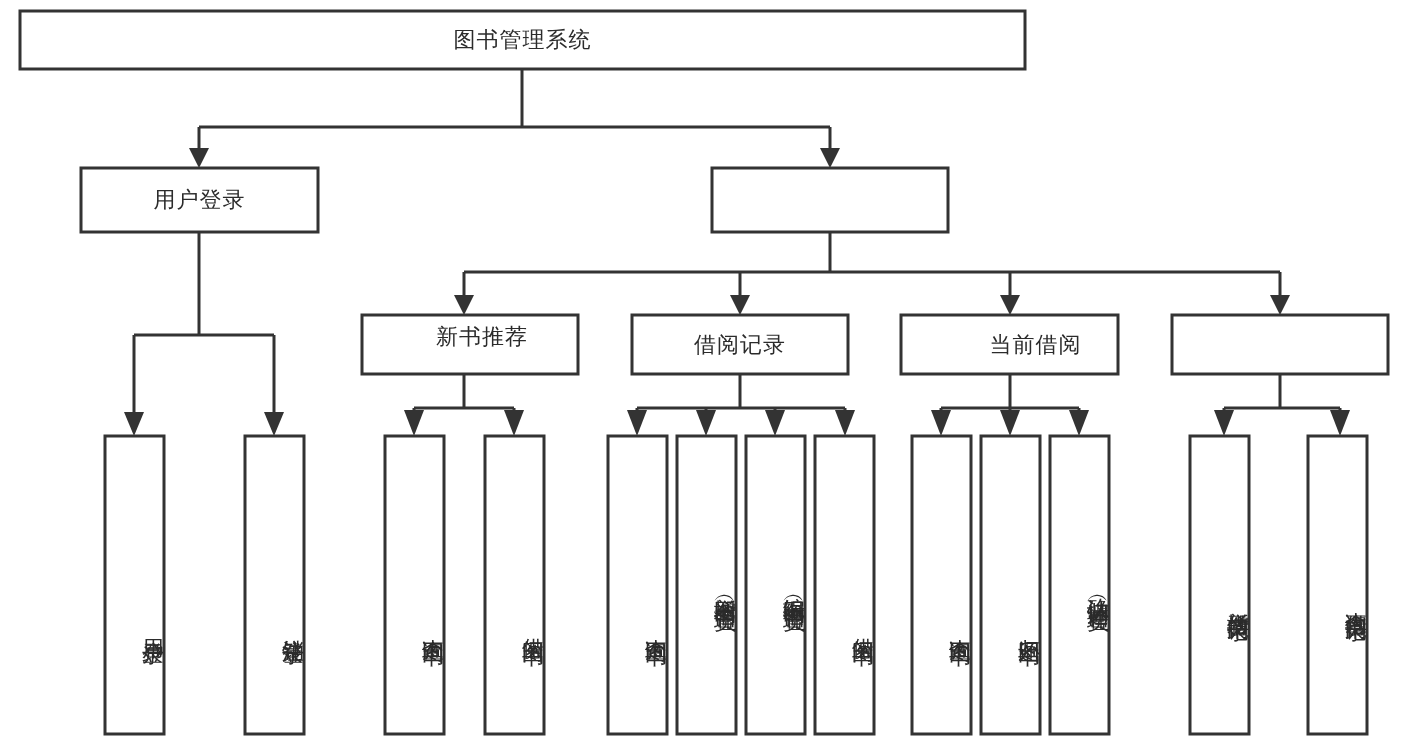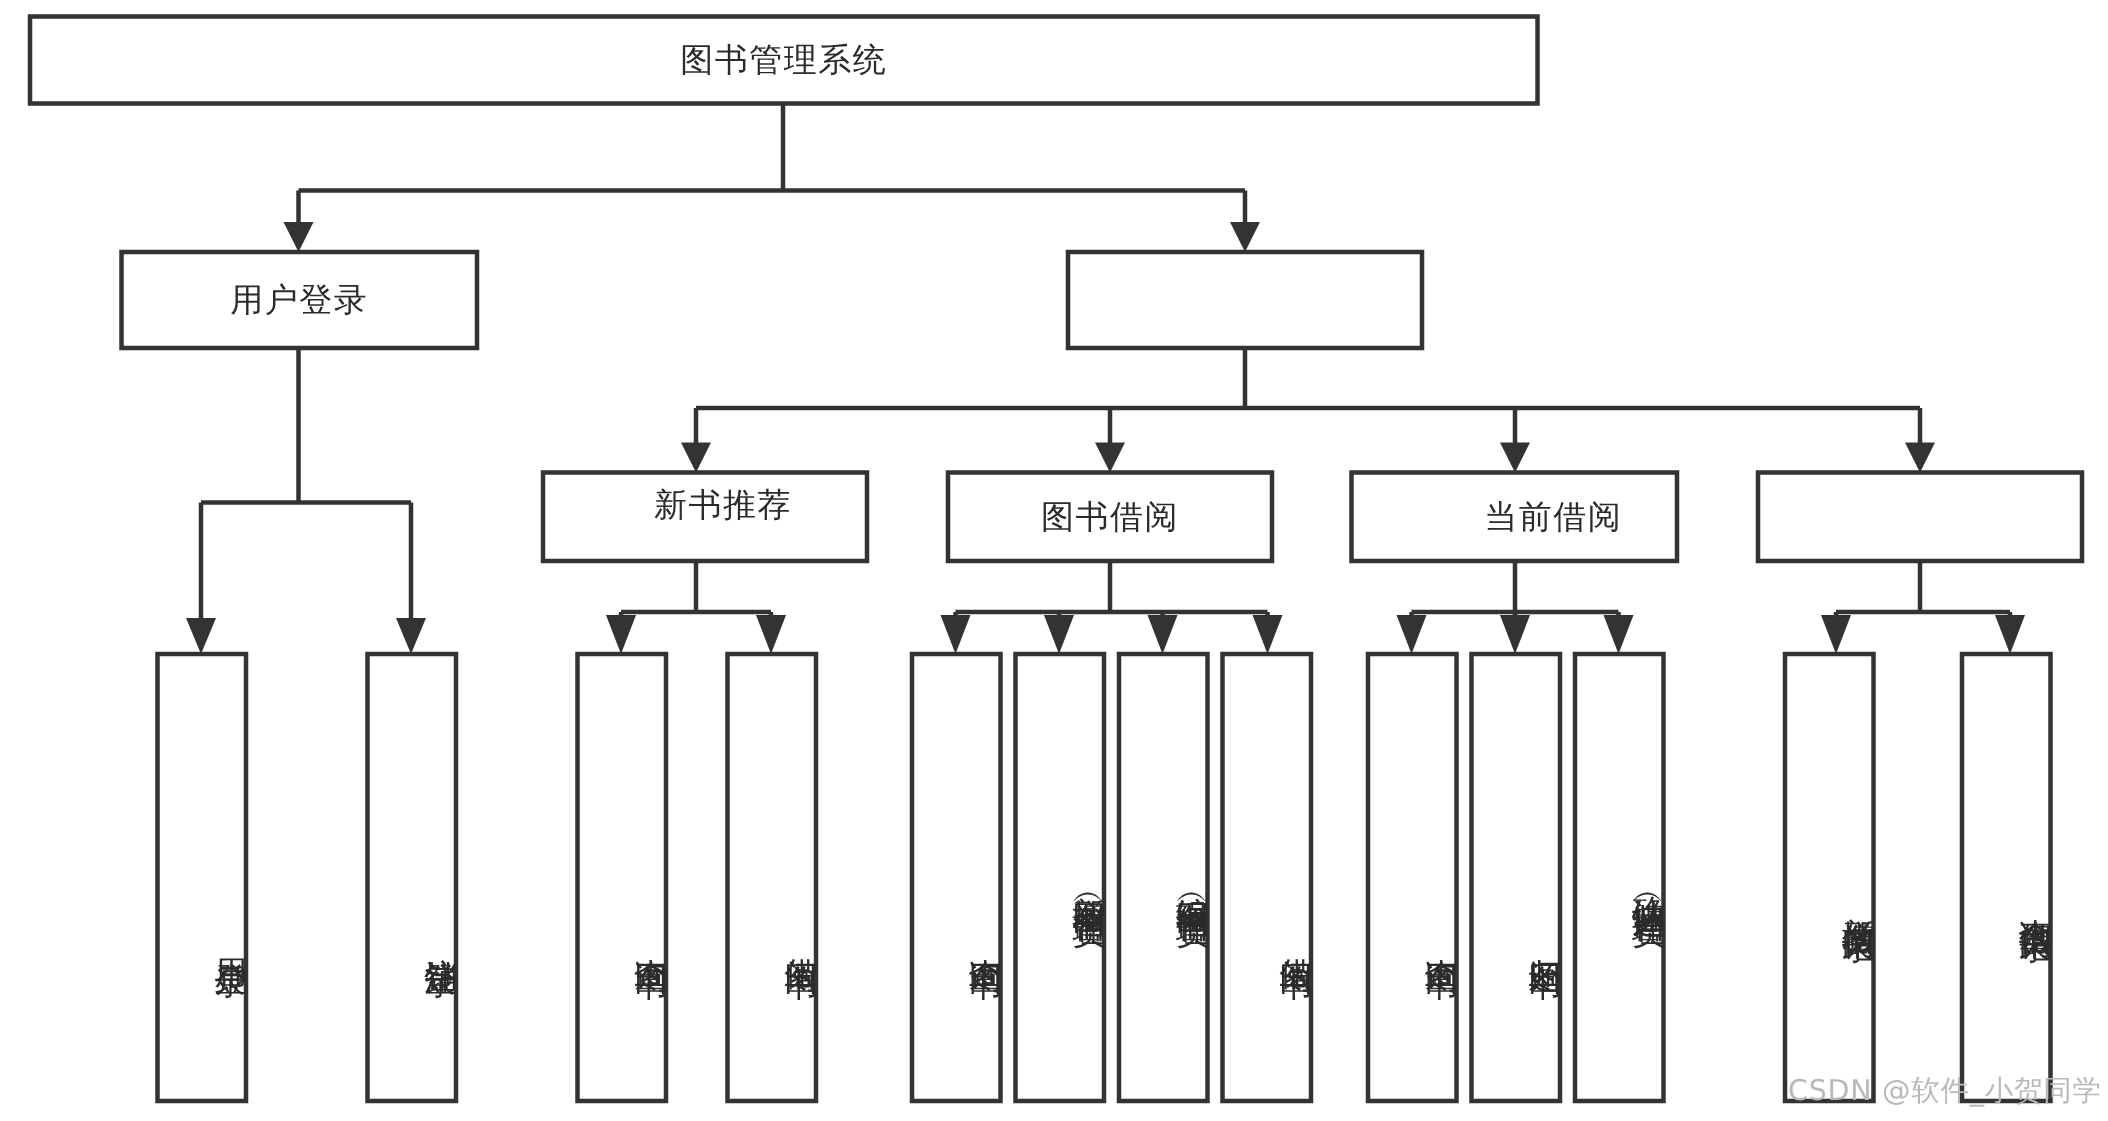--- a/index.html
+++ b/index.html
@@ -170,32 +170,31 @@
     <rect class="box-rect" x="1050" y="436" width="59" height="298"></rect>
     <rect class="box-rect" x="1190" y="436" width="59" height="298"></rect>
     <rect class="box-rect" x="1308" y="436" width="59" height="298"></rect>
   </svg>
 
   <div class="node-label-h" style="left:20px; top:11px; width:1005px; height:58px;font-family:Liberation Mono, monospace;">图书管理系统</div>
 
   <div class="node-label-h" style="left:81px; top:168px; width:237px; height:64px;">用户登录</div>
 
   <div class="node-label-h" style="left:362px; top:315px; width:216px; height:44px;margin-left:12px;">新书推荐</div>
-  <div class="node-label-h" style="left:632px; top:315px; width:216px; height:59px;">图书借阅</div>
+  <div class="node-label-h" style="left:632px; top:315px; width:216px; height:59px;">借阅记录</div>
   <div class="node-label-h" style="left:901px; top:315px; width:181px; height:59px;padding-left:44px;">当前借阅</div>
 
   <div class="node-label-v" style="left:105px; top:516px; width:59px; height:218px;">用户登录</div>
   <div class="node-label-v" style="left:245px; top:516px; width:59px; height:218px;">注销登录</div>
   <div class="node-label-v" style="left:385px; top:516px; width:59px; height:218px;">查询图书</div>
   <div class="node-label-v" style="left:485px; top:516px; width:59px; height:218px;">借阅图书</div>
   <div class="node-label-v" style="left:608px; top:516px; width:59px; height:218px;">查询图书</div>
   <div class="node-label-v" style="left:677px; top:444px; width:59px; height:290px;">新增图书（管理员）</div>
   <div class="node-label-v" style="left:746px; top:444px; width:59px; height:290px;">编辑图书（管理员）</div>
   <div class="node-label-v" style="left:815px; top:516px; width:59px; height:218px;">借阅图书</div>
   <div class="node-label-v" style="left:912px; top:516px; width:59px; height:218px;">查询图书</div>
   <div class="node-label-v" style="left:981px; top:516px; width:59px; height:218px;">归还图书</div>
   <div class="node-label-v" style="left:1050px; top:444px; width:59px; height:290px;">确认归还（管理员）</div>
   <div class="node-label-v" style="left:1190px; top:466px; width:59px; height:268px;">新增借阅记录</div>
   <div class="node-label-v" style="left:1308px; top:466px; width:59px; height:268px;">查询借阅记录</div>
 
-  <div class="watermark" style="left:1192px; top:714px;">CSDN @软件_小贺同学</div>
 
 </div>
 
 </body></html>

